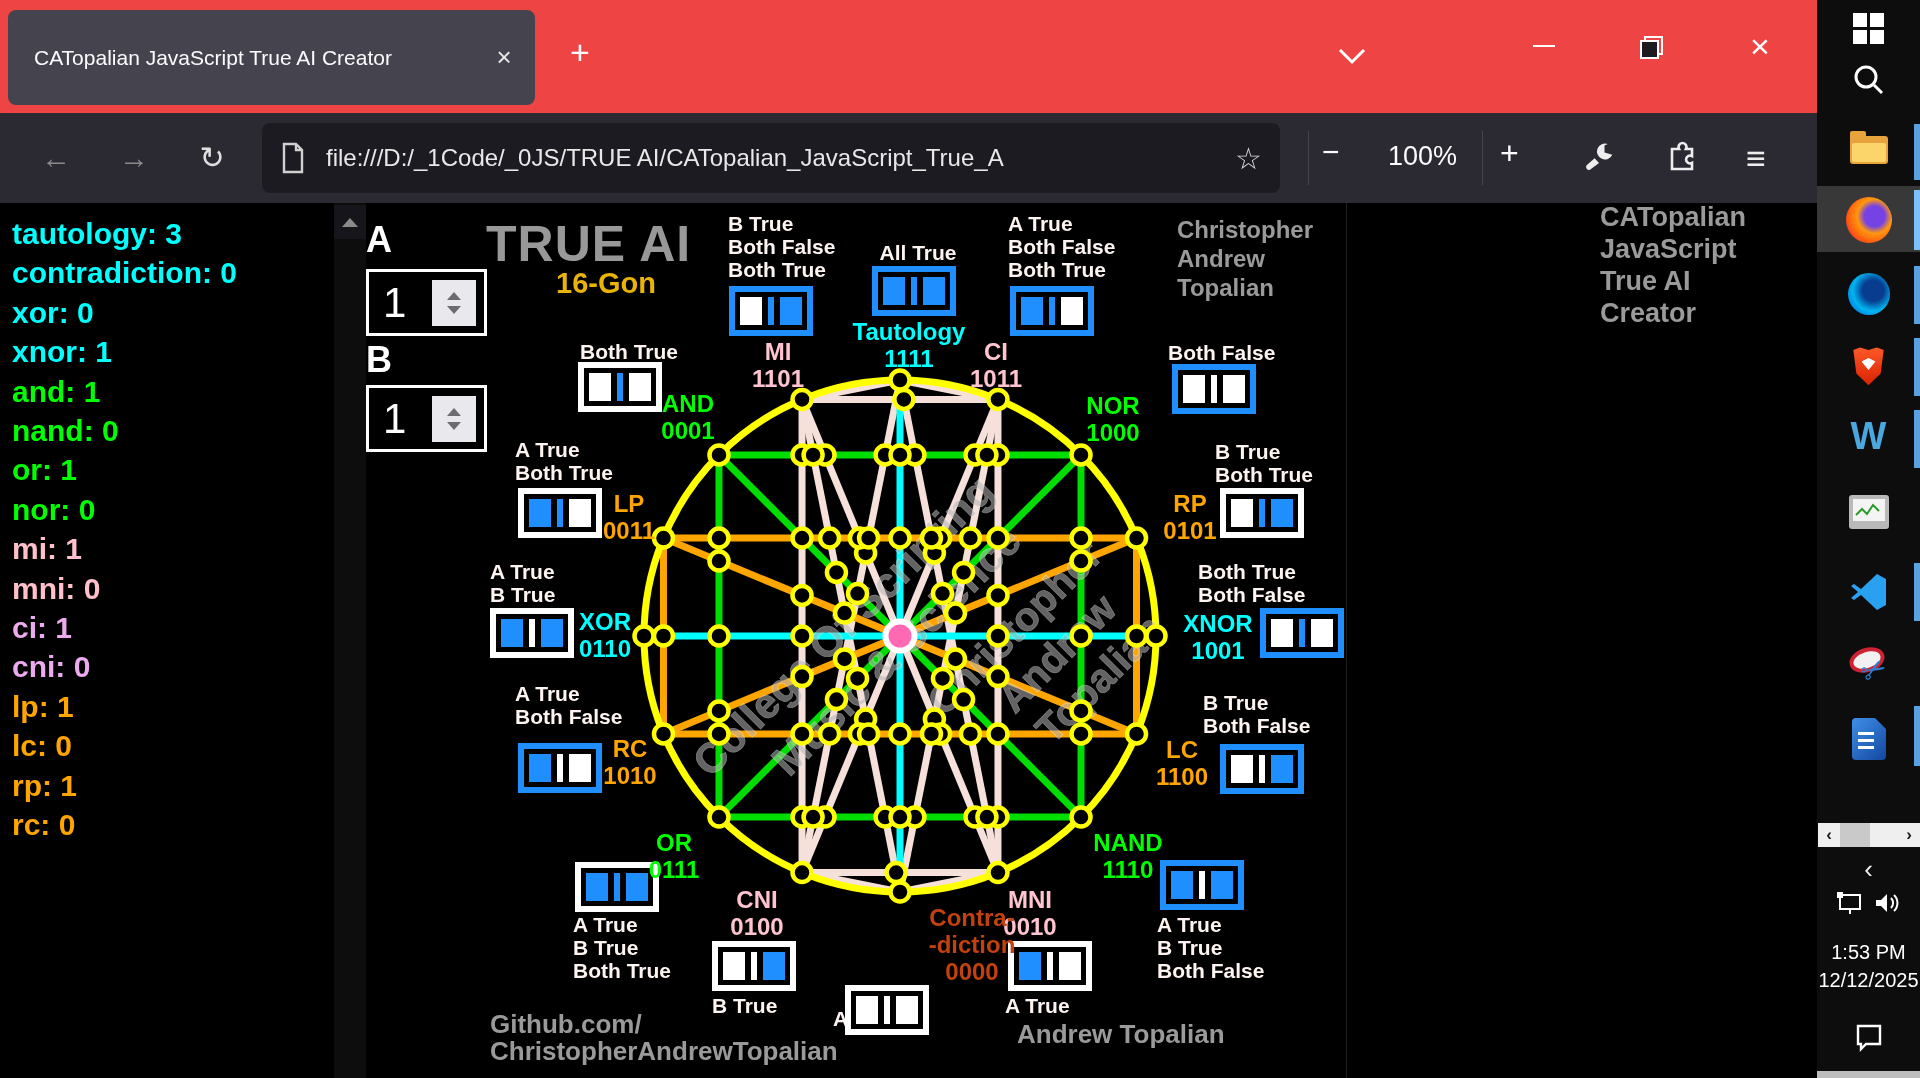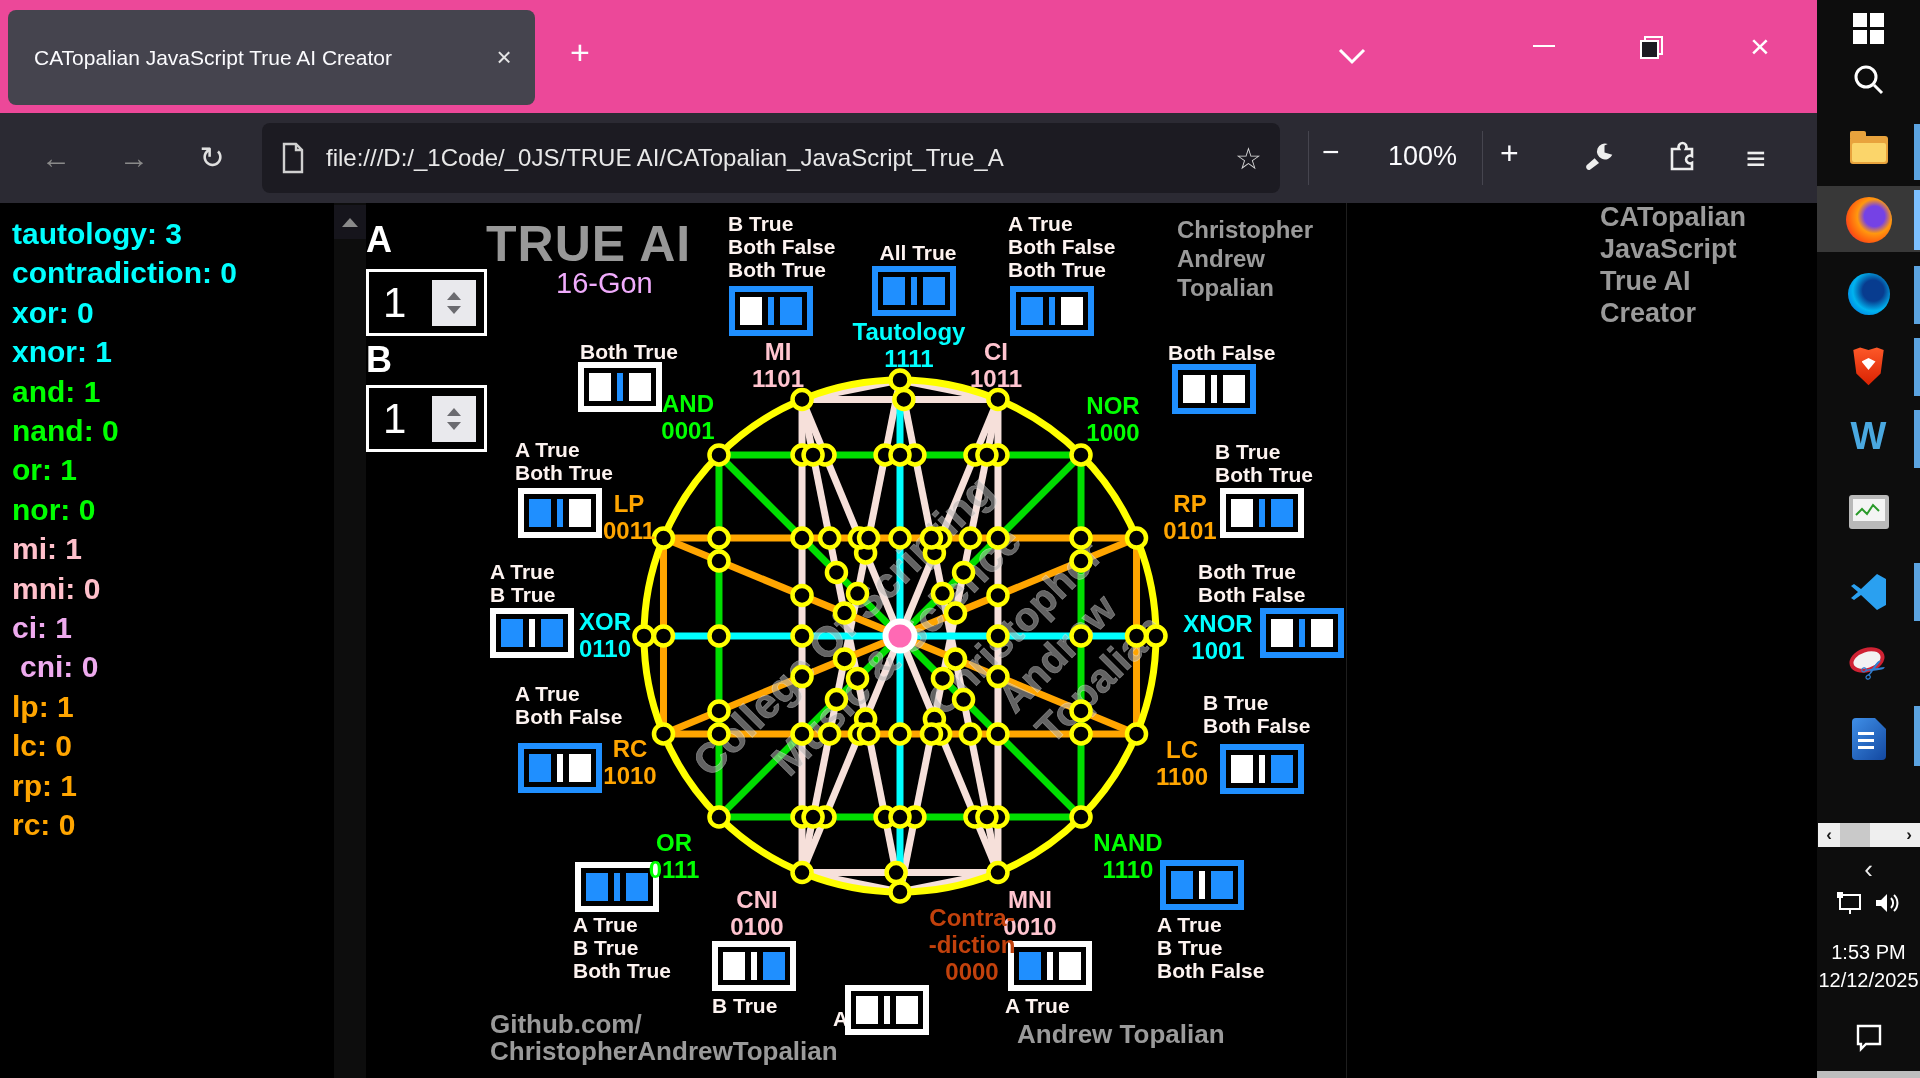--- a/index.html
+++ b/index.html
@@ -1,21 +1,21 @@
 <!DOCTYPE html>
 <html><head>
 <meta charset="utf-8">
 <style>
   * { margin:0; padding:0; box-sizing:border-box; }
   html,body { background:#000; }
   body { font-family:"Liberation Sans", sans-serif; }
   .screen { position:relative; width:1920px; height:1078px; background:#000; overflow:hidden; }
 
   
-  .tabbar { position:absolute; left:0; top:0; width:1817px; height:113px; background:#ec4899; }
+  .tabbar { position:absolute; left:0; top:0; width:1817px; height:113px; background:#ef4444; }
   .tab { position:absolute; left:8px; top:10px; width:527px; height:95px; background:#45444e; border-radius:8px; display:flex; align-items:center; padding:0 14px 0 26px; }
   .tab-title { color:#fbfbfe; font-size:21px; white-space:nowrap; overflow:hidden; flex:1; }
   .tab-close { color:#e6e6e6; font-size:26px; width:34px; text-align:center; cursor:default; }
   .newtab { position:absolute; left:558px; top:30px; width:44px; height:44px; color:#fbfbfe; font-size:34px; text-align:center; line-height:44px; }
   .tab-chevron { position:absolute; left:1332px; top:38px; width:40px; height:34px; }
   .winbtn { position:absolute; top:18px; width:56px; height:56px; display:flex; align-items:center; justify-content:center; }
   .win-min { left:1516px; } .win-min i { display:block; width:22px; height:2px; background:#fff; }
   .win-restore { left:1622px; }
   .restore-shape { position:relative; width:20px; height:20px; }
   .restore-shape::before { content:""; position:absolute; left:4px; top:0; width:15px; height:15px; border:2px solid #fff; }
@@ -34,21 +34,21 @@
   
   .content { position:absolute; left:0; top:203px; width:1817px; height:875px; background:#000; }
   .sb-item { position:absolute; left:12px; font-size:30px; font-weight:bold; white-space:nowrap; }
   .sb-scroll { position:absolute; left:334px; top:0; width:32px; height:875px; background:#0d0d0d; }
   .sb-scroll-btn { position:absolute; left:0; top:2px; width:32px; height:34px; background:#16151c; display:flex; align-items:center; justify-content:center; }
   .chev-up { width:0; height:0; border-left:8px solid transparent; border-right:8px solid transparent; border-bottom:9px solid #8a8a8a; }
   .canvas-edge { position:absolute; left:1346px; top:0; width:1px; height:875px; background:#1e1e1e; }
 
   .abs { position:absolute; white-space:nowrap; }
   .page-title { color:#989898; font-size:50px; font-weight:bold; letter-spacing:1px; }
-  .page-sub { color:#f0abfc; font-size:29px; font-weight:normal; }
+  .page-sub { color:#eab308; font-size:29px; font-weight:bold; }
   .graytext { color:#9a9a9a; font-weight:bold; }
   .inlabel { color:#fff; font-size:36px; font-weight:bold; }
   .numbox { position:absolute; width:121px; height:67px; border:3px solid #fff; background:#000; display:flex; align-items:center; }
   .numbox .val { color:#fff; font-size:42px; padding-left:14px; flex:1; }
   .spinner { width:44px; height:46px; background:#e9e9ed; margin-right:8px; display:flex; flex-direction:column; align-items:center; justify-content:center; gap:6px; }
   .spin-up { width:0; height:0; border-left:7px solid transparent; border-right:7px solid transparent; border-bottom:8px solid #6b6b70; }
   .spin-dn { width:0; height:0; border-left:7px solid transparent; border-right:7px solid transparent; border-top:8px solid #6b6b70; }
 
   .cond { font-size:21px; font-weight:bold; color:#fdf3f0; line-height:23px; }
   .gname { font-size:24px; font-weight:bold; line-height:27px; text-align:center; transform:translateX(-50%); }
@@ -148,21 +148,21 @@
         <div class="sb-item" style="top: 53.4px; color: rgb(0, 255, 255);">contradiction: 0</div>
         <div class="sb-item" style="top: 92.8px; color: rgb(0, 255, 255);">xor: 0</div>
         <div class="sb-item" style="top: 132.2px; color: rgb(0, 255, 255);">xnor: 1</div>
         <div class="sb-item" style="top: 171.6px; color: rgb(0, 255, 0);">and: 1</div>
         <div class="sb-item" style="top: 211px; color: rgb(0, 255, 0);">nand: 0</div>
         <div class="sb-item" style="top: 250.4px; color: rgb(0, 255, 0);">or: 1</div>
         <div class="sb-item" style="top: 289.8px; color: rgb(0, 255, 0);">nor: 0</div>
         <div class="sb-item" style="top: 329.2px; color: rgb(255, 192, 203);">mi: 1</div>
         <div class="sb-item" style="top: 368.6px; color: rgb(255, 192, 203);">mni: 0</div>
         <div class="sb-item" style="top: 408px; color: rgb(238, 170, 238);">ci: 1</div>
-        <div class="sb-item" style="top: 447.4px; color: rgb(238, 170, 238); margin-left: 8px;">cni: 0</div>
+        <div class="sb-item" style="top: 447.4px; color: rgb(238, 170, 238);">cni: 0</div>
         <div class="sb-item" style="top: 486.8px; color: rgb(255, 165, 0);">lp: 1</div>
         <div class="sb-item" style="top: 526.2px; color: rgb(255, 165, 0);">lc: 0</div>
         <div class="sb-item" style="top: 565.6px; color: rgb(255, 165, 0);">rp: 1</div>
         <div class="sb-item" style="top: 605px; color: rgb(255, 165, 0);">rc: 0</div>
       </div>
     <div class="sb-scroll">
       <div class="sb-scroll-btn">
           <span class="chev-up"></span>
         </div>
     </div>

